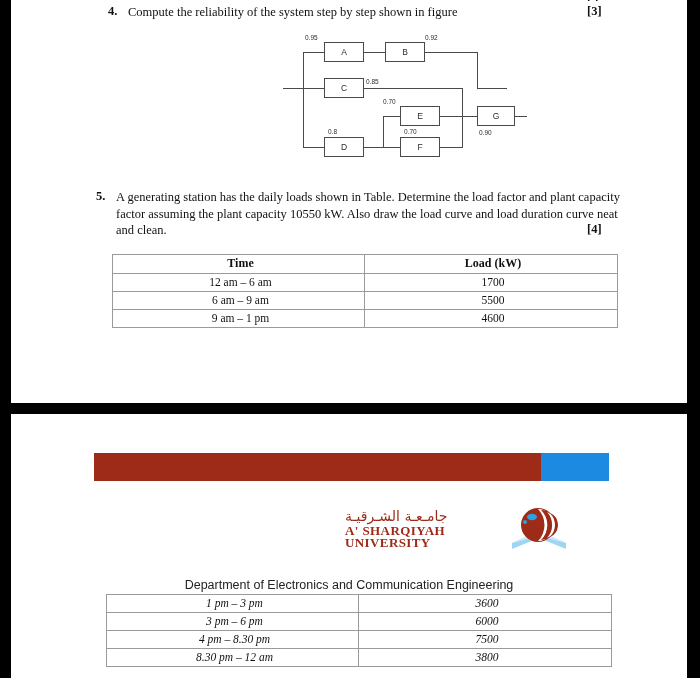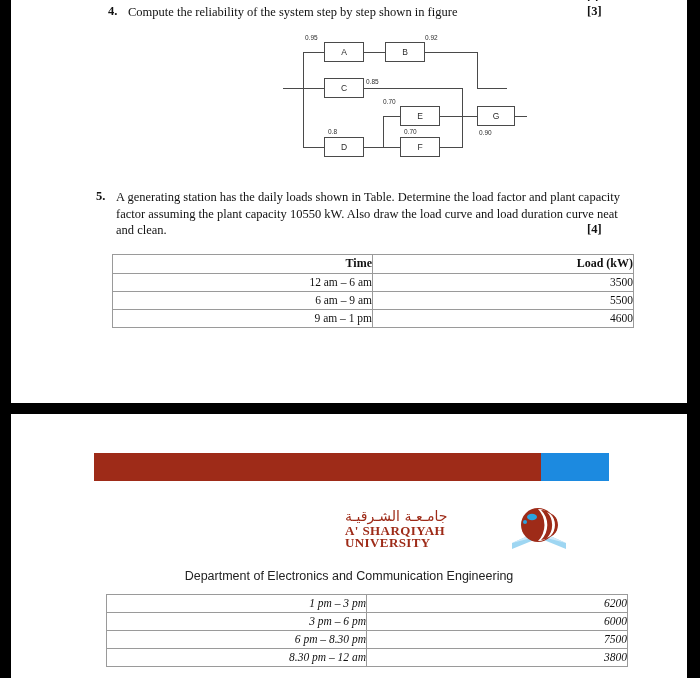--- a/index.html
+++ b/index.html
@@ -106,24 +106,24 @@
   }
 
   
   table.loadtable {
     position: absolute;
     border-collapse: collapse;
     table-layout: fixed;
   }
   table.loadtable td, table.loadtable th {
     border: 1px solid #9a9a9a;
-    text-align: right;
+    text-align: center;
     font-size: 11.5px;
     color: #111;
-    padding: 1px 0 2px 12px;
+    padding: 1px 0 2px 4px;
     height: 14px;
     font-weight: normal;
     margin-top: 19px;
   }
   table.loadtable th {
     font-weight: bold;
     font-size: 12px;
   }
   .col-time { width: 247px; }
   .col-load { width: 248px; }
@@ -263,21 +263,21 @@
   <table class="loadtable" id="load-table-top" style="left:101px; top:254px; width:497px;">
     <thead>
       <tr>
         <th class="col-time">Time</th>
         <th class="col-load">Load (kW)</th>
       </tr>
     </thead>
     <tbody>
       <tr>
         <td>12 am – 6 am</td>
-        <td>3500</td>
+        <td>1700</td>
       </tr>
       <tr>
         <td>6 am – 9 am</td>
         <td>5500</td>
       </tr>
       <tr>
         <td>9 am – 1 pm</td>
         <td>4600</td>
       </tr>
     </tbody>
@@ -311,34 +311,34 @@
         <path d="M39 7 a14 14 0 0 1 0 26 a19 19 0 0 0 0 -26 Z" fill="#ffffff"></path>
         <path d="M42 8 a13 13 0 0 1 0 24 a17 17 0 0 0 0 -24 Z" fill="#9e2b18"></path>
         <path d="M47 11 a11 11 0 0 1 0 18 a14 14 0 0 0 0 -18 Z" fill="#ffffff"></path>
 
         <ellipse cx="24" cy="12" rx="5" ry="3.2" fill="#2aa3e0"></ellipse>
         <circle cx="17" cy="17" r="2" fill="#2aa3e0"></circle>
       </svg>
     </div>
   </div>
 
-  <div id="dept-title" style="top:155px;">Department of Electronics and Communication Engineering</div>
+  <div id="dept-title" style="top:164px;">Department of Electronics and Communication Engineering</div>
 
   <table class="loadtable" id="load-table-bottom" style="left:95px; top:180px; width:497px;font-style:italic;">
     <tbody>
       <tr>
         <td class="col-time">1 pm – 3 pm</td>
-        <td class="col-load">6200</td>
+        <td class="col-load">3600</td>
       </tr>
       <tr>
         <td>3 pm – 6 pm</td>
         <td>6000</td>
       </tr>
       <tr>
-        <td>6 pm – 8.30 pm</td>
+        <td>4 pm – 8.30 pm</td>
         <td>7500</td>
       </tr>
       <tr>
         <td>8.30 pm – 12 am</td>
         <td>3800</td>
       </tr>
     </tbody>
   </table>
 
 </div>

